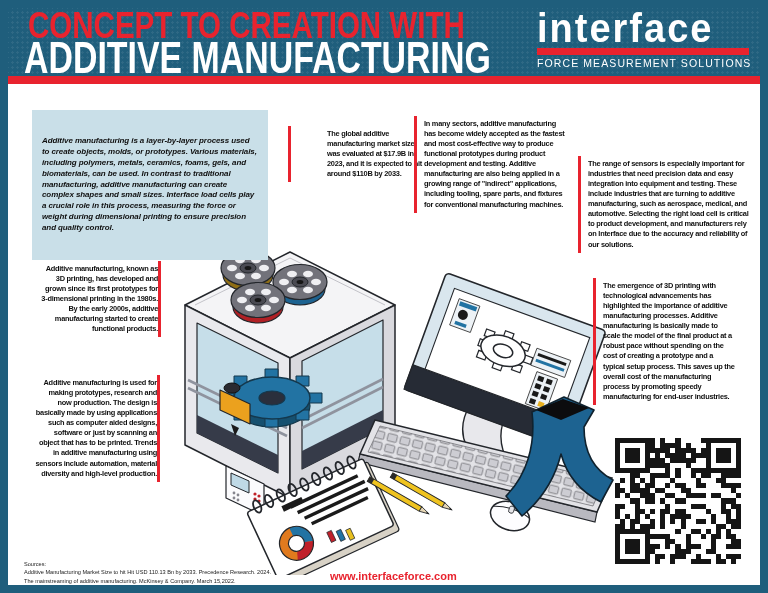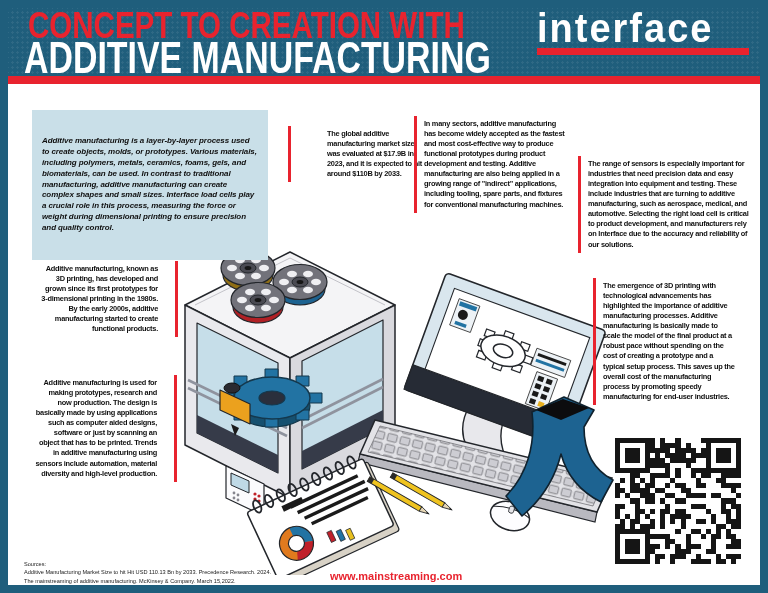--- a/index.html
+++ b/index.html
@@ -20,21 +20,21 @@
       transform:scaleY(1.05);transform-origin:left top;white-space:nowrap;}
   .logo .bar{margin-top:4px;width:212px;height:7px;background:#E8232E;}
   .logo .tag{margin-top:2px;font-size:10.5px;color:#ffffff;letter-spacing:1.1px;white-space:nowrap;}
   
   .intro{position:absolute;left:32px;top:110px;width:236px;box-sizing:border-box;
       background:#C9DFE8;padding:26px 10px;font-style:italic;font-weight:bold;
       font-size:8px;line-height:1.36;color:#101010;letter-spacing:-.1px;z-index:10;}
   .fact{position:absolute;font-weight:bold;font-size:7.4px;line-height:1.36;color:#101010;
       letter-spacing:-.25px;z-index:10;}
   .fact.bl{border-left:3px solid #E8232E;padding:3px 0 3px 7px;}
-  .fact.br{border-right:3px solid #E8232E;padding:3px 17px 3px 0;text-align:right;}
+  .fact.br{border-right:3px solid #E8232E;padding:3px 0 3px 0;text-align:right;}
   #f0{left:288px;top:126px;width:99px;padding-left:36px;}
   #f1{left:414px;top:116px;width:141px;}
   #f2{left:578px;top:156px;width:168px;}
   #f3{left:40px;top:261px;width:118px;}
   #f4{left:33px;top:375px;width:124px;}
   #f5{left:593px;top:278px;width:133px;}
   
   .sources{position:absolute;left:24px;top:560px;font-size:5.6px;line-height:1.5;color:#222;z-index:10;}
   .website{position:absolute;left:330px;top:570px;font-size:11px;font-weight:bold;color:#E8232E;z-index:10;}
   
@@ -45,20 +45,21 @@
 </style>
 </head>
 <body>
 
 <div class="masthead">
   <div class="t1">CONCEPT TO CREATION WITH</div>
   <div class="t2">ADDITIVE MANUFACTURING</div>
   <div class="logo">
     <div class="brand">interface</div>
     <div class="bar"></div>
+    <div class="tag">FORCE MEASUREMENT SOLUTIONS</div>
   </div>
 </div>
 <div class="redbar"></div>
 
 <div class="intro">Additive manufacturing is a layer-by-layer process used to create objects, molds, or prototypes. Various materials, including polymers, metals, ceramics, foams, gels, and biomaterials, can be used. In contrast to traditional manufacturing, additive manufacturing can create complex shapes and small sizes. Interface load cells play a crucial role in this process, measuring the force or weight during dimensional printing to ensure precision and quality control.</div>
 <div id="f0" class="fact bl">The global additive manufacturing market size was evaluated at $17.9B in 2023, and it is expected to hit around $110B by 2033.</div>
 <div id="f1" class="fact bl">In many sectors, additive manufacturing has become widely accepted as the fastest and most cost-effective way to produce functional prototypes during product development and testing. Additive manufacturing are also being applied in a growing range of "indirect" applications, including tooling, spare parts, and fixtures for conventional manufacturing machines.</div>
 <div id="f2" class="fact bl">The range of sensors is especially important for industries that need precision data and easy integration into equipment and testing. These include industries that are turning to additive manufacturing, such as aerospace, medical, and automotive. Selecting the right load cell is critical to product development, and manufacturers rely on Interface due to the accuracy and reliability of our solutions.</div>
 <div id="f3" class="fact br">Additive manufacturing, known as 3D printing, has developed and grown since its first prototypes for 3-dimensional printing in the 1980s. By the early 2000s, additive manufacturing started to create functional products.</div>
 <div id="f4" class="fact br">Additive manufacturing is used for making prototypes, research and now production. The design is basically made by using applications such as computer aided designs, software or just by scanning an object that has to be printed. Trends in additive manufacturing using sensors include automation, material diversity and high-level production.</div>
@@ -914,15 +915,15 @@
     <div></div>
     <div class="on"></div>
     <div></div>
   </div>
 
 <div class="sources">
   <span style="display:block;">Sources:</span>
   <span style="display:block;">Additive Manufacturing Market Size to hit Hit USD 110.13 Bn by 2033. Precedence Research. 2024.</span>
   <span style="display:block;">The mainstreaming of additive manufacturing. McKinsey &amp; Company. March 15,2022.</span>
 </div>
-<div class="website">www.mainstreaming.com</div>
+<div class="website">www.interfaceforce.com</div>
 
 <div class="frame"></div>
 
 </body></html>

